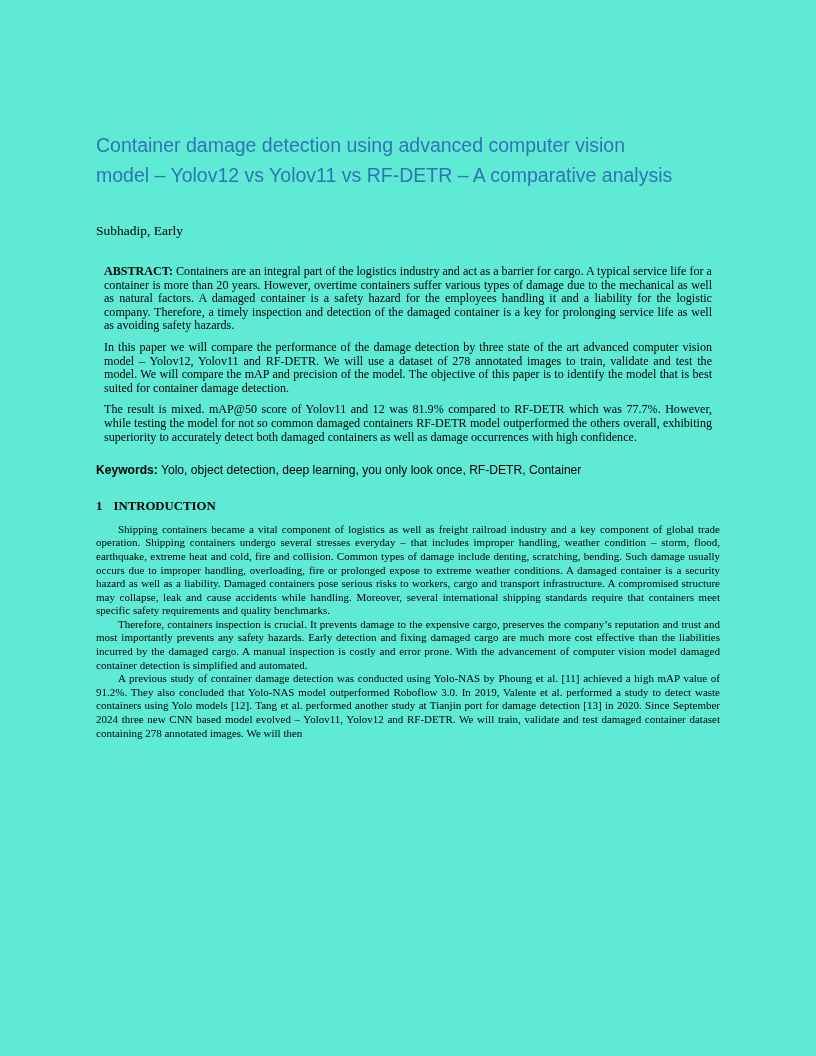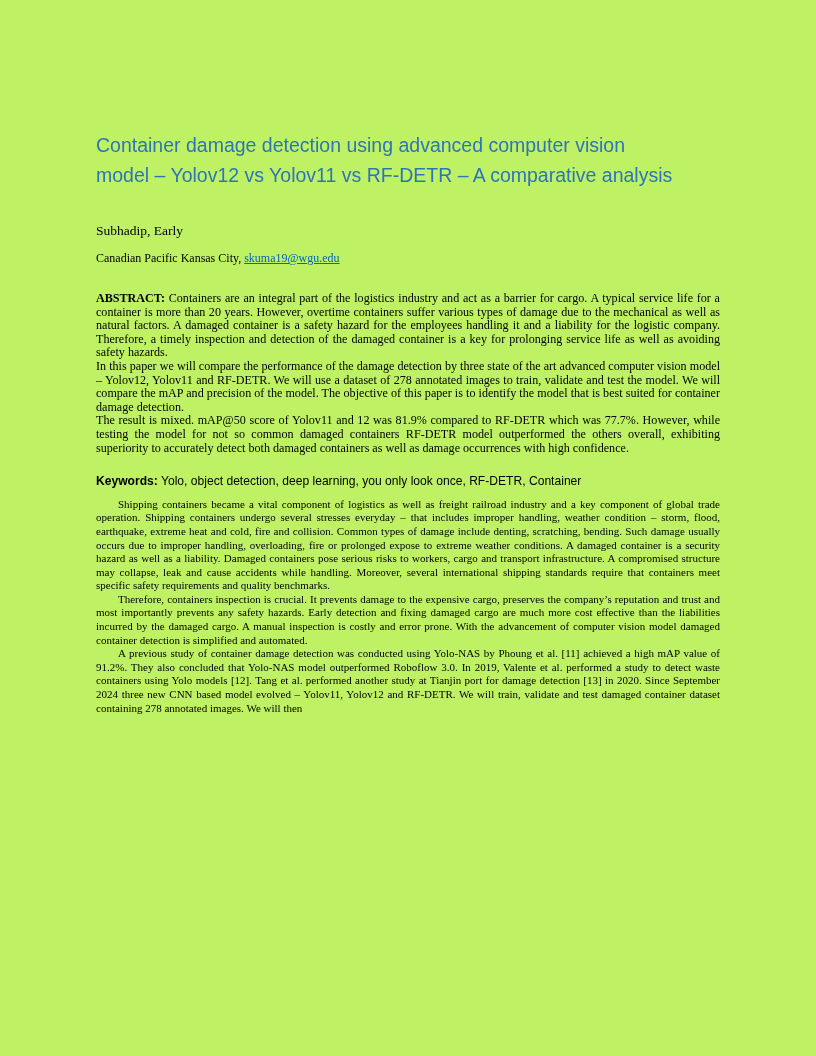--- a/index.html
+++ b/index.html
@@ -5,21 +5,21 @@
   html, body {
     margin: 0;
     padding: 0;
     background: #ffffff;
   }
   .page {
     position: relative;
     width: 816px;
     height: 1056px;
     margin: 0 auto;
-    background: #bef264;
+    background: #5eead4;
     box-sizing: border-box;
     padding: 130px 96px 0 96px;
     overflow: hidden;
   }
   .title-block {
     font-family: "Liberation Sans", sans-serif;
     font-size: 19.5px;
     line-height: 30px;
     color: #2E75B6;
     font-weight: 400;
@@ -43,21 +43,21 @@
     text-decoration: underline;
   }
   .abstract-block {
     margin-top: 26px;
     font-family: "Liberation Serif", serif;
     font-size: 12.1px;
     line-height: 13.6px;
     color: #000000;
     text-align: justify;
   }
-  .abstract-block p { margin: 0; }
+  .abstract-block p { margin: 8px; }
   .bold { font-weight: 700; }
   .keywords-line {
     margin-top: 20px;
     font-family: Liberation Sans, sans-serif;
     font-size: 12.1px;
     line-height: 13.6px;
     color: #000000;
   }
   .section-heading {
     margin-top: 21px;
@@ -88,34 +88,34 @@
 
 <div class="page">
 
   <div class="title-block">
     <span class="title-line">Container damage detection using advanced computer vision</span>
     <span class="title-line">model – Yolov12 vs Yolov11 vs RF-DETR – A comparative analysis</span>
   </div>
 
   <div class="author-name">Subhadip, Early</div>
 
-  <div class="affiliation">
-    <span>Canadian Pacific Kansas City, </span><a href="#">skuma19@wgu.edu</a>
-  </div>
 
   <div class="abstract-block">
     <p><span class="bold">ABSTRACT:</span><span> Containers are an integral part of the logistics industry and act as a barrier for cargo. A typical service life for a container is more than 20 years. However, overtime containers suffer various types of damage due to the mechanical as well as natural factors. A damaged container is a safety hazard for the employees handling it and a liability for the logistic company. Therefore, a timely inspection and detection of the damaged container is a key for prolonging service life as well as avoiding safety hazards.</span></p>
     <p>In this paper we will compare the performance of the damage detection by three state of the art advanced computer vision model – Yolov12, Yolov11 and RF-DETR. We will use a dataset of 278 annotated images to train, validate and test the model. We will compare the mAP and precision of the model. The objective of this paper is to identify the model that is best suited for container damage detection.</p>
     <p>The result is mixed. mAP@50 score of Yolov11 and 12 was 81.9% compared to RF-DETR which was 77.7%.  However, while testing the model for not so common damaged containers RF-DETR model outperformed the others overall, exhibiting superiority to accurately detect both damaged containers as well as damage occurrences with high confidence.</p>
   </div>
 
   <div class="keywords-line">
     <span class="bold">Keywords:</span><span> Yolo, object detection, deep learning, you only look once, RF-DETR, Container</span>
   </div>
 
+  <div class="section-heading">
+    <span class="sec-num">1</span><span>INTRODUCTION</span>
+  </div>
 
   <div class="body-text">
     <p>Shipping containers became a vital component of logistics as well as freight railroad industry and a key component of global trade operation. Shipping containers undergo several stresses everyday – that includes improper handling, weather condition – storm, flood, earthquake, extreme heat and cold, fire and collision. Common types of damage include denting, scratching, bending. Such damage usually occurs due to improper handling, overloading, fire or prolonged expose to extreme weather conditions. A damaged container is a security hazard as well as a liability. Damaged containers pose serious risks to workers, cargo and transport infrastructure. A compromised structure may collapse, leak and cause accidents while handling. Moreover, several international shipping standards require that containers meet specific safety requirements and quality benchmarks.</p>
     <p>Therefore, containers inspection is crucial. It prevents damage to the expensive cargo, preserves the company’s reputation and trust and most importantly prevents any safety hazards. Early detection and fixing damaged cargo are much more cost effective than the liabilities incurred by the damaged cargo. A manual inspection is costly and error prone. With the advancement of computer vision model damaged container detection is simplified and automated.</p>
     <p>A previous study of container damage detection was conducted using Yolo-NAS by Phoung et al. [11] achieved a high mAP value of 91.2%. They also concluded that Yolo-NAS model outperformed Roboflow 3.0. In 2019, Valente et al. performed a study to detect waste containers using Yolo models [12]. Tang et al. performed another study at Tianjin port for damage detection [13] in 2020. Since September 2024 three new CNN based model evolved – Yolov11, Yolov12 and RF-DETR. We will train, validate and test damaged container dataset containing 278 annotated images. We will then</p>
   </div>
 
 </div>
 
 </body></html>

